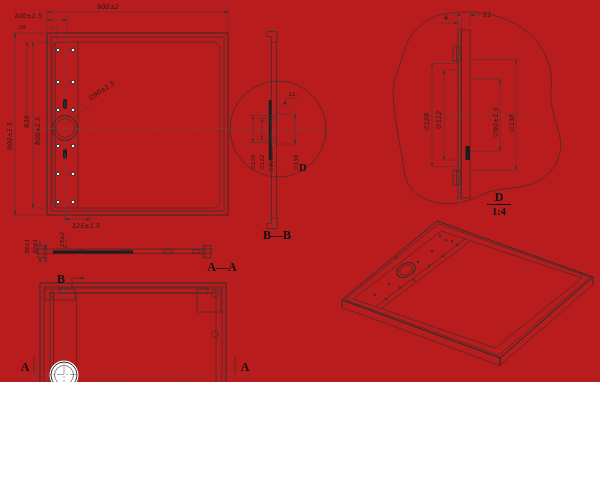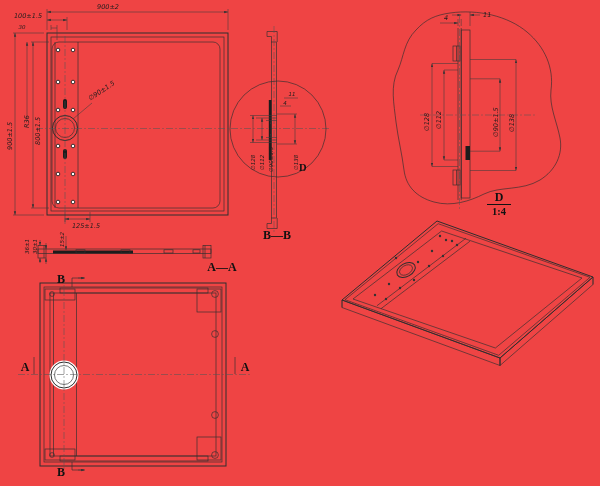--- a/index.html
+++ b/index.html
@@ -1,16 +1,16 @@
 <!DOCTYPE html>
 <html><head>
 <meta charset="utf-8">
 <style>
   html,body{margin:0;padding:0;background:#fff;}
-  #canvas{position:relative;width:600px;height:486px;background:#ef4444;overflow:hidden;
+  #canvas{position:relative;width:600px;height:382px;background:#b91c1c;overflow:hidden;
           font-family:"DejaVu Sans",sans-serif;}
   svg{position:absolute;left:0;top:0;}
   .ln  {stroke:#2e2e2e;stroke-width:1;fill:none;}
   .ln2 {stroke:#2e2e2e;stroke-width:0.65;fill:none;}
   .dim {stroke:#3a3a3a;stroke-width:0.55;fill:none;}
   .cl  {stroke:#555;stroke-width:0.55;fill:none;stroke-dasharray:7 2.2 1.6 2.2;}
   .dimtxt{font-family:"DejaVu Sans",sans-serif;font-style:italic;font-size:6.5px;fill:#1d1d1d;}
   .dimsm {font-family:"DejaVu Sans",sans-serif;font-style:italic;font-size:5.5px;fill:#1d1d1d;}
   .sect{font-family:"Liberation Serif",serif;font-weight:bold;font-size:12px;fill:#111;}
   .sectsm{font-family:"Liberation Serif",serif;font-weight:bold;font-size:10.5px;fill:#111;}

